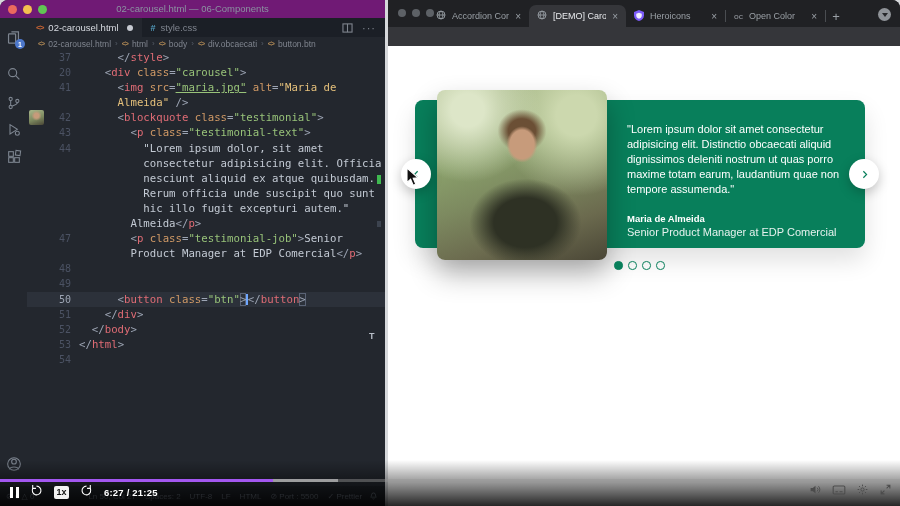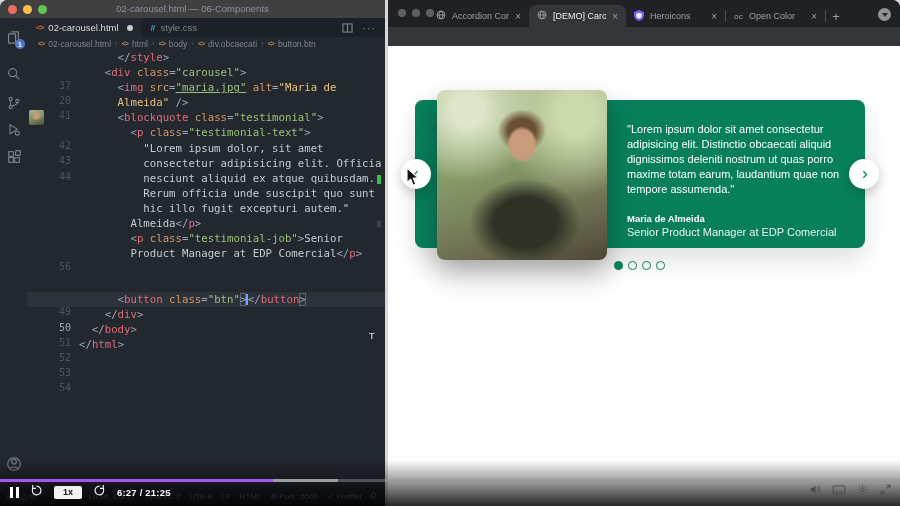--- a/index.html
+++ b/index.html
@@ -3,21 +3,21 @@
 <meta charset="utf-8">
 <style>
   html,body{margin:0;padding:0;background:#9a9a9a;}
   *{box-sizing:border-box;}
   .screen{position:relative;width:900px;height:506px;background:#d6d8db;overflow:hidden;
           font-family:"Liberation Sans",sans-serif;-webkit-font-smoothing:antialiased;}
   .abs{position:absolute;}
 
   
   .vscode{left:0;top:0;width:385px;height:506px;background:#23272e;border-radius:8px 0 0 0;overflow:hidden;}
-  .vs-titlebar{left:0;top:0;width:100%;height:18px;background:#404040;}
+  .vs-titlebar{left:0;top:0;width:100%;height:18px;background:#701a75;}
   .traffic{top:5px;display:flex;gap:6px;}
   .tl{width:9px;height:9px;border-radius:50%;}
   .tl.red{background:#ec6a5e}.tl.yellow{background:#f4bf4f}.tl.green{background:#61c554}
   .tl.gray{background:#5d6166}
   .vs-title{left:0;right:0;top:3px;text-align:center;font-size:9.5px;color:#8b93a1;}
   .vs-tabbar{left:27px;top:18px;right:0;height:19px;background:#1b1f26;display:flex;align-items:stretch;}
   .vs-tab{display:flex;align-items:center;gap:5px;padding:0 9px;font-size:9.5px;color:#7f848e;}
   .vs-tab.active{background:#23272e;color:#d7dae0;}
   .fico-html{color:#cc6633;font-weight:bold;font-size:8px;letter-spacing:-1px;}
   .fico-css{color:#519aba;font-weight:bold;font-size:9px;}
@@ -32,21 +32,21 @@
   .activity{left:0;top:18px;width:27px;bottom:0;background:#23272e;}
   .act-ico{left:0;width:27px;display:flex;justify-content:center;color:#7d8590;}
   .badge{position:absolute;right:2px;bottom:-3px;width:10px;height:10px;border-radius:50%;background:#4d78cc;
          color:#fff;font-size:7px;display:flex;align-items:center;justify-content:center;font-weight:bold;}
 
   
   .editor{left:27px;top:50px;width:358px;height:436px;background:#23272e;overflow:hidden;}
   .crow{position:relative;height:15.1px;white-space:pre;font-family:"DejaVu Sans Mono",monospace;
         font-size:10.7px;line-height:15.1px;}
   .crow.hl{background:#2c313a;}
-  .lnum{position:absolute;left:0;width:44px;text-align:right;color:#4b5263;font-size:10px;margin-top:28px;}
+  .lnum{position:absolute;left:0;width:44px;text-align:right;color:#4b5263;font-size:10px;}
   .crow.hl .lnum{color:#9da5b4;}
   .codeseg{position:absolute;left:52px;top:0;}
   .tk-p{color:#9da5b4}.tk-tag{color:#e06c75}.tk-attr{color:#d19a66}
   .tk-str{color:#98c379}.tk-strl{color:#98c379;text-decoration:underline}
   .tk-str2{color:#e5c07b}.tk-txt{color:#c3cad4}
   .tk-px{color:#9da5b4;box-shadow:inset 0 0 0 1px #5a6375;}
   .caret{display:inline-block;width:1.5px;height:11px;background:#6fa7ff;vertical-align:middle;}
   .gutter-img{left:29px;top:110px;width:15px;height:15px;border-radius:2px;
       background:radial-gradient(circle at 50% 38%,#c79b7b 20%,transparent 42%),
                  linear-gradient(160deg,#aab88c,#7d8a60 55%,#4a4636);}
@@ -110,21 +110,21 @@
 
   
   .shade{left:0;right:0;bottom:0;height:46px;
          background:linear-gradient(to top,rgba(0,0,0,.85) 0%,rgba(0,0,0,.5) 40%,rgba(0,0,0,0) 100%);}
   .prog{left:0;right:0;bottom:24px;height:3.5px;background:rgba(150,150,150,.45);}
   .prog .buf{position:absolute;left:0;top:0;bottom:0;background:rgba(220,220,220,.55);}
   .prog .played{position:absolute;left:0;top:0;bottom:0;background:#a357f0;}
   .pctrl{bottom:5px;display:flex;align-items:center;color:#fff;}
   .pausebars{display:flex;gap:3px;}
   .pausebars i{width:3px;height:11px;background:#fff;}
-  .speedchip{width:28px;height:13px;border-radius:2px;background:#f2f2f2;color:#111;
+  .speedchip{width:15px;height:13px;border-radius:2px;background:#f2f2f2;color:#111;
              font-size:9px;font-weight:bold;display:flex;align-items:center;justify-content:center;}
   .ptime{font-size:9.5px;font-weight:bold;letter-spacing:.2px;}
   .picons{right:8px;bottom:6px;display:flex;gap:10px;align-items:center;color:#4c4c4c;}
 
   .cursor{left:406px;top:167px;}
 </style>
 </head>
 <body>
 
 <div class="screen">
@@ -236,21 +236,21 @@
           <div class="crow"><span class="lnum">41</span><span class="codeseg"><span class="tk-p">      &lt;</span><span class="tk-tag">img</span><span class="tk-p"> </span><span class="tk-attr">src</span><span class="tk-p">=</span><span class="tk-strl">"maria.jpg"</span><span class="tk-p"> </span><span class="tk-attr">alt</span><span class="tk-p">=</span><span class="tk-str2">"Maria de</span></span></div>
           <div class="crow"><span class="lnum"></span><span class="codeseg"><span class="tk-str2">      Almeida"</span><span class="tk-p"> /&gt;</span></span></div>
           <div class="crow"><span class="lnum">42</span><span class="codeseg"><span class="tk-p">      &lt;</span><span class="tk-tag">blockquote</span><span class="tk-p"> </span><span class="tk-attr">class</span><span class="tk-p">=</span><span class="tk-str">"testimonial"</span><span class="tk-p">&gt;</span></span></div>
           <div class="crow"><span class="lnum">43</span><span class="codeseg"><span class="tk-p">        &lt;</span><span class="tk-tag">p</span><span class="tk-p"> </span><span class="tk-attr">class</span><span class="tk-p">=</span><span class="tk-str">"testimonial-text"</span><span class="tk-p">&gt;</span></span></div>
           <div class="crow"><span class="lnum">44</span><span class="codeseg"><span class="tk-txt">          "Lorem ipsum dolor, sit amet</span></span></div>
           <div class="crow"><span class="lnum"></span><span class="codeseg"><span class="tk-txt">          consectetur adipisicing elit. Officia</span></span></div>
           <div class="crow"><span class="lnum"></span><span class="codeseg"><span class="tk-txt">          nesciunt aliquid ex atque quibusdam.</span></span></div>
           <div class="crow"><span class="lnum"></span><span class="codeseg"><span class="tk-txt">          Rerum officia unde suscipit quo sunt</span></span></div>
           <div class="crow"><span class="lnum"></span><span class="codeseg"><span class="tk-txt">          hic illo fugit excepturi autem."</span></span></div>
           <div class="crow"><span class="lnum"></span><span class="codeseg"><span class="tk-txt">        Almeida</span><span class="tk-p">&lt;/</span><span class="tk-tag">p</span><span class="tk-p">&gt;</span></span></div>
-          <div class="crow"><span class="lnum">56</span><span class="codeseg"><span class="tk-p">        &lt;</span><span class="tk-tag">p</span><span class="tk-p"> </span><span class="tk-attr">class</span><span class="tk-p">=</span><span class="tk-str">"testimonial-job"</span><span class="tk-p">&gt;</span><span class="tk-txt">Senior</span></span></div>
+          <div class="crow"><span class="lnum">47</span><span class="codeseg"><span class="tk-p">        &lt;</span><span class="tk-tag">p</span><span class="tk-p"> </span><span class="tk-attr">class</span><span class="tk-p">=</span><span class="tk-str">"testimonial-job"</span><span class="tk-p">&gt;</span><span class="tk-txt">Senior</span></span></div>
           <div class="crow"><span class="lnum"></span><span class="codeseg"><span class="tk-txt">        Product Manager at EDP Comercial</span><span class="tk-p">&lt;/</span><span class="tk-tag">p</span><span class="tk-p">&gt;</span></span></div>
           <div class="crow"><span class="lnum">48</span></div>
           <div class="crow"><span class="lnum">49</span><span class="codeseg"></span></div>
           <div class="crow hl"><span class="lnum">50</span><span class="codeseg"><span class="tk-p">      &lt;</span><span class="tk-tag">button</span><span class="tk-p"> </span><span class="tk-attr">class</span><span class="tk-p">=</span><span class="tk-str">"btn"</span><span class="tk-px">&gt;</span><span class="caret"></span><span class="tk-p">&lt;/</span><span class="tk-tag">button</span><span class="tk-px">&gt;</span></span></div>
           <div class="crow"><span class="lnum">51</span><span class="codeseg"><span class="tk-p">    &lt;/</span><span class="tk-tag">div</span><span class="tk-p">&gt;</span></span></div>
           <div class="crow"><span class="lnum">52</span><span class="codeseg"><span class="tk-p">  &lt;/</span><span class="tk-tag">body</span><span class="tk-p">&gt;</span></span></div>
           <div class="crow"><span class="lnum">53</span><span class="codeseg"><span class="tk-p">&lt;/</span><span class="tk-tag">html</span><span class="tk-p">&gt;</span></span></div>
           <div class="crow"><span class="lnum">54</span><span class="codeseg"></span></div>
         </div>
     </div>

